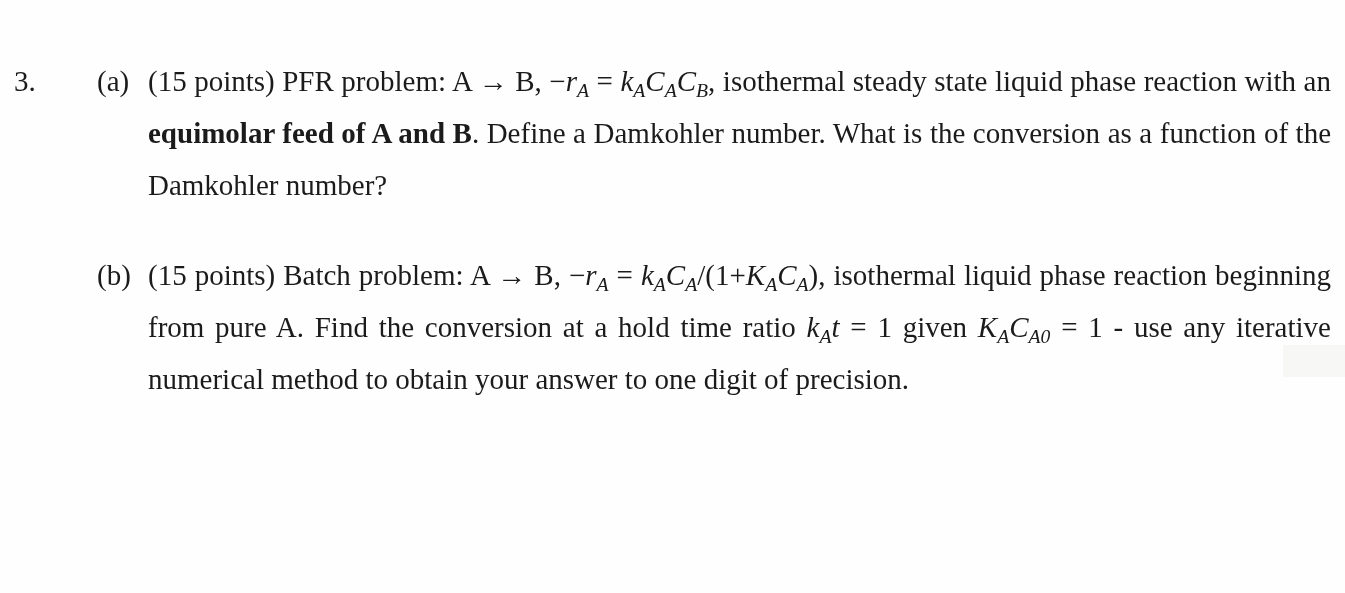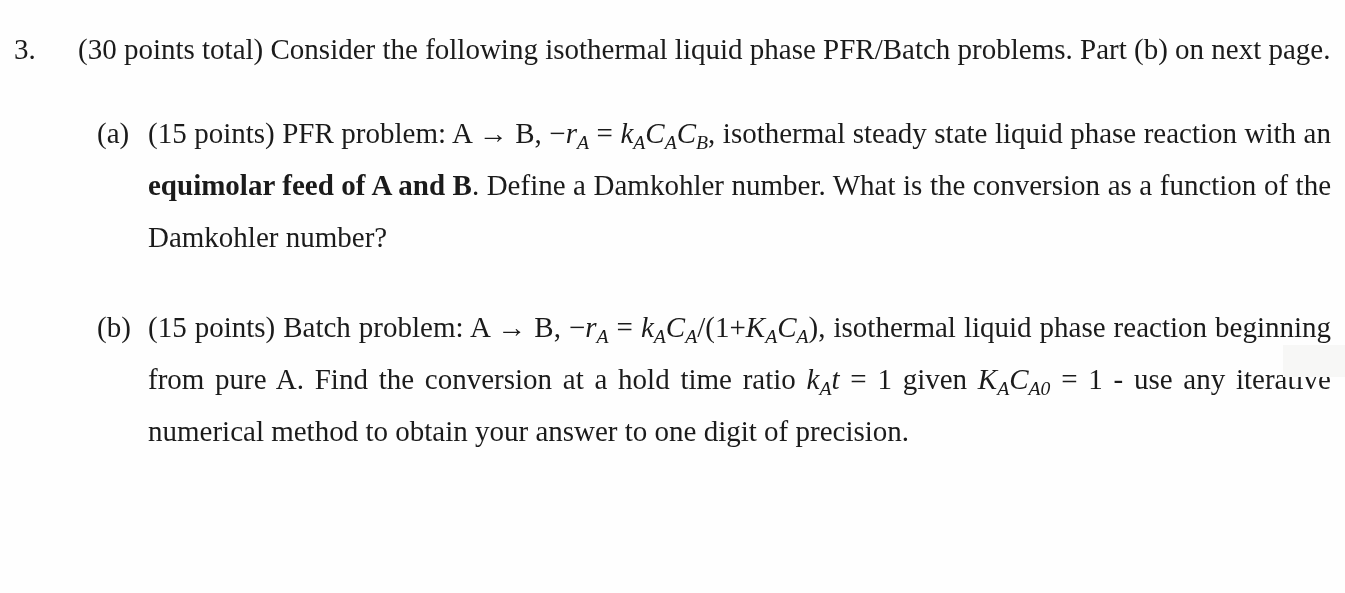--- a/index.html
+++ b/index.html
@@ -68,21 +68,20 @@
 </style>
 </head>
 <body>
 
 <div class="page">
 
   <div class="problem">
 
     <div class="intro-block">
       <span class="problem-number">3.</span>
-      <span><span class="seg-n">(30 points total) Consider the following isothermal liquid phase PFR/Batch problems. Part (b) on next page.</span></span>
     </div>
 
     <div class="part part-a">
       <span class="part-label">(a)</span>
       <span><span class="seg-n">(15 points) PFR problem: A → B, −</span><span class="seg-i">r</span><span class="seg-sub">A</span><span class="seg-n"> = </span><span class="seg-i">k</span><span class="seg-sub">A</span><span class="seg-i">C</span><span class="seg-sub">A</span><span class="seg-i">C</span><span class="seg-sub">B</span><span class="seg-n">, isothermal steady state liquid phase reaction with an </span><span class="seg-b">equimolar feed of A and B</span><span class="seg-n">. Define a Damkohler number. What is the conversion as a function of the Damkohler number?</span></span>
     </div>
 
     <div class="part part-b">
       <span class="part-label">(b)</span>
       <span><span class="seg-n">(15 points) Batch problem: A → B, −</span><span class="seg-i">r</span><span class="seg-sub">A</span><span class="seg-n"> = </span><span class="seg-i">k</span><span class="seg-sub">A</span><span class="seg-i">C</span><span class="seg-sub">A</span><span class="seg-n">/(1+</span><span class="seg-i">K</span><span class="seg-sub">A</span><span class="seg-i">C</span><span class="seg-sub">A</span><span class="seg-n">), isothermal liquid phase reaction beginning from pure A. Find the conversion at a hold time ratio </span><span class="seg-i">k</span><span class="seg-sub">A</span><span class="seg-i">t</span><span class="seg-n"> = 1 given </span><span class="seg-i">K</span><span class="seg-sub">A</span><span class="seg-i">C</span><span class="seg-sub">A0</span><span class="seg-n"> = 1 - use any iterative numerical method to obtain your answer to one digit of precision.</span></span>

